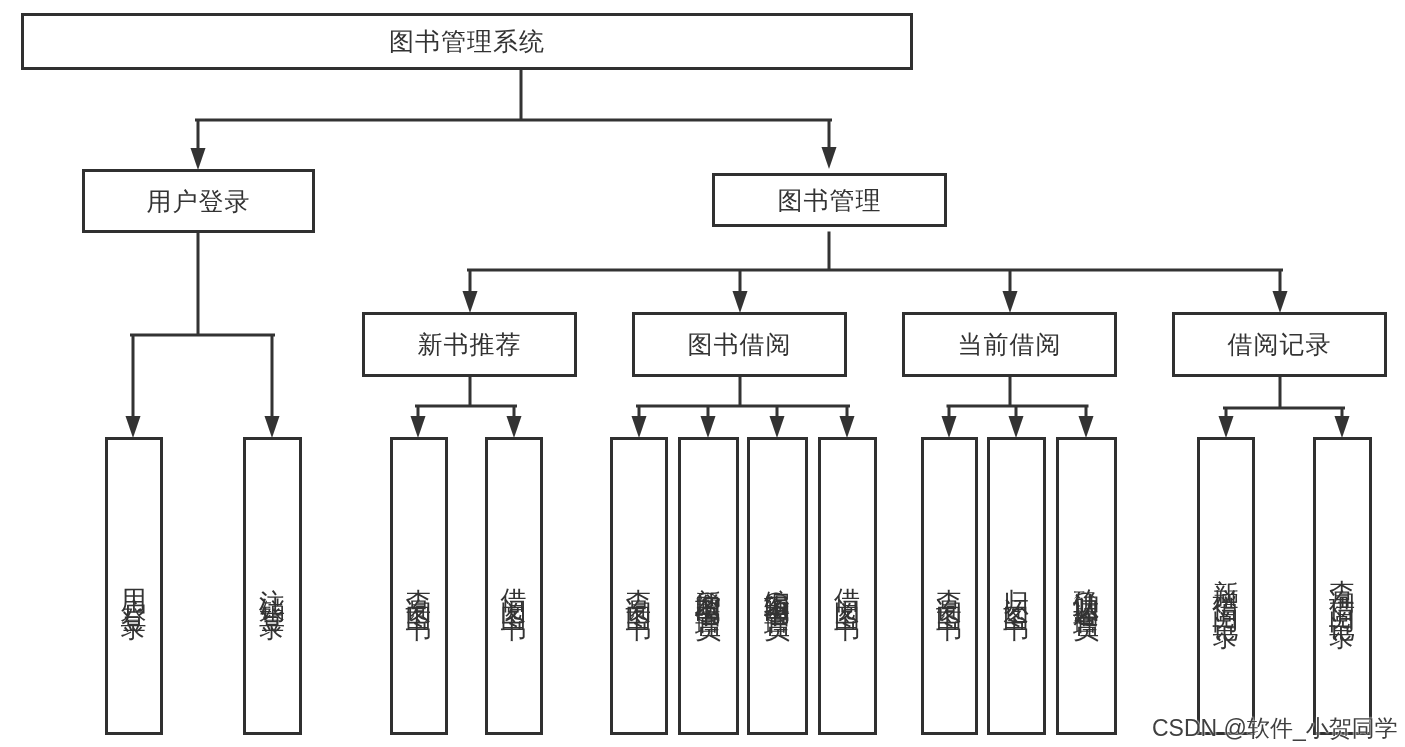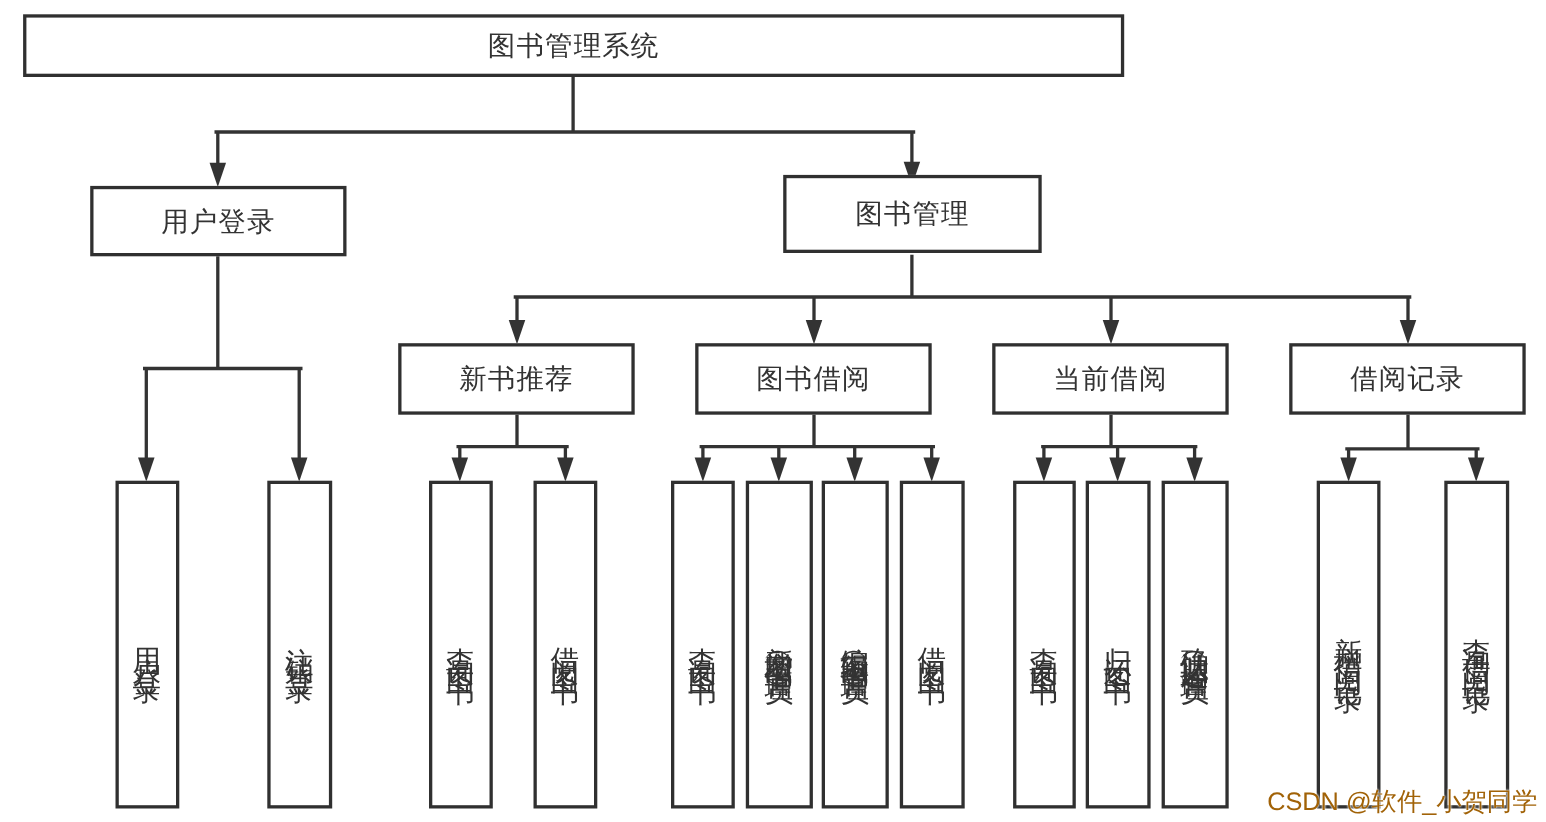--- a/index.html
+++ b/index.html
@@ -14,21 +14,21 @@
     z-index:2;
   }
   .hlabel span{font-size:25px;color:#333333;letter-spacing:1px;white-space:nowrap;}
   .vlabel span{
     writing-mode:vertical-rl;text-orientation:mixed;
     font-size:26px;letter-spacing:9px;color:#333333;line-height:1;
   }
   .vlabel span.tight{letter-spacing:4px;}
   .watermark{
     position:absolute;left:1152px;top:713px;z-index:5;
-    font-size:23px;color:#a16207;white-space:nowrap;
+    font-size:23px;color:#404040;white-space:nowrap;
     text-shadow:0 0 2px #ffffff,0 0 2px #ffffff;
   }
 </style>
 </head>
 <body>
 
 <div class="stage">
 
   <svg class="connectors" width="1405" height="747" viewBox="0 0 1405 747">
     <g stroke="#333333" stroke-width="3" fill="none" stroke-linecap="square">
@@ -56,28 +56,28 @@
       <polygon points="769.5,416 784.5,416 777,438"></polygon>
       <polygon points="839.5,416 854.5,416 847,438"></polygon>
       <polygon points="941.5,416 956.5,416 949,438"></polygon>
       <polygon points="1008.5,416 1023.5,416 1016,438"></polygon>
       <polygon points="1078.5,416 1093.5,416 1086,438"></polygon>
       <polygon points="1218.5,416 1233.5,416 1226,438"></polygon>
       <polygon points="1334.5,416 1349.5,416 1342,438"></polygon>
     </g>
   </svg>
 
-  <div class="box hlabel" style="left:21px;top:13px;width:1001px;height:57px;">
+  <div class="box hlabel" style="left:21px;top:13px;width:892px;height:57px;">
     <span>图书管理系统</span>
   </div>
 
   <div class="box hlabel" style="left:82px;top:169px;width:233px;height:64px;">
     <span>用户登录</span>
   </div>
-  <div class="box hlabel" style="left:712px;top:159px;width:235px;height:71px;font-family:Liberation Mono, monospace;">
+  <div class="box hlabel" style="left:712px;top:173px;width:235px;height:54px;font-family:Liberation Mono, monospace;">
     <span>图书管理</span>
   </div>
 
   <div class="box hlabel" style="left:362px;top:312px;width:215px;height:65px;">
     <span>新书推荐</span>
   </div>
   <div class="box hlabel" style="left:632px;top:312px;width:215px;height:65px;">
     <span>图书借阅</span>
   </div>
   <div class="box hlabel" style="left:902px;top:312px;width:215px;height:65px;align-items:center;">

